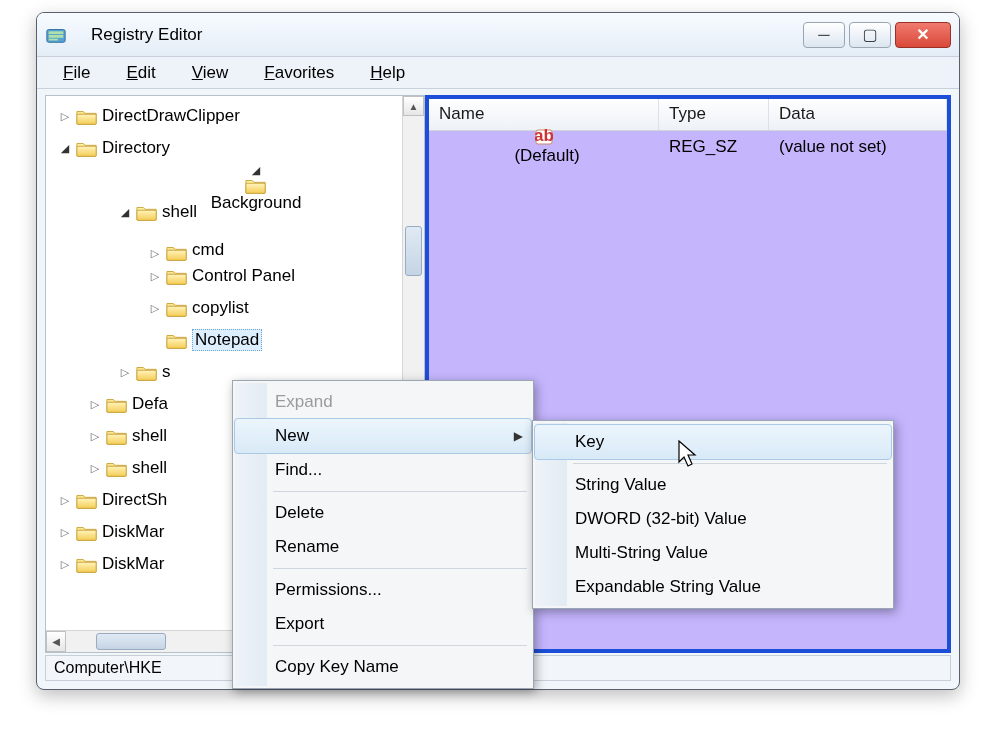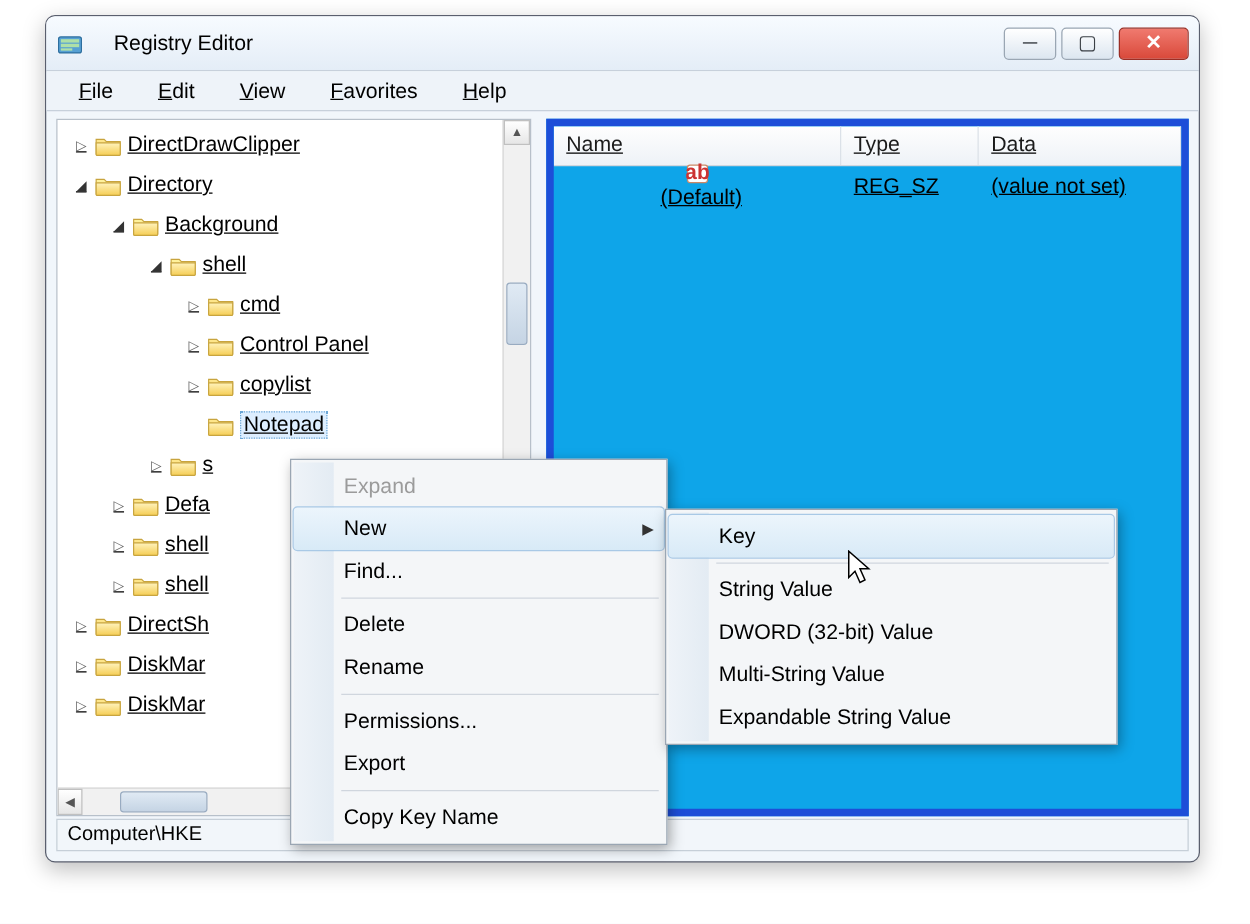--- a/index.html
+++ b/index.html
@@ -14,23 +14,23 @@
 .winbtn { width:42px; height:26px; border:1px solid #9aa6b3; border-radius:4px; background:linear-gradient(#fff,#dce6f0); display:flex; align-items:center; justify-content:center; color:#3a3f45; cursor:default; }
 .winbtn.close { width:56px; background:linear-gradient(#f07a6f,#d9493a); border-color:#9b2e25; color:#fff; font-weight:bold; font-size:16px; }
 .winbtn span { font-family:Arial,sans-serif; font-size:16px; line-height:1; }
 
 
 .menubar { height:32px; background:#eef3f9; display:flex; align-items:center; padding:0 6px; gap:8px; border-bottom:1px solid #c7d0db; }
 .menubar .menu-item { padding:2px 8px; cursor:default;margin-left:12px; }
 .menubar .menu-item u { text-decoration:underline; }
 
 
-.client { position:absolute; left:8px; right:8px; top:82px; bottom:36px; display:flex; gap:12px;text-decoration:underline; }
+.client { position:absolute; left:8px; right:8px; top:82px; bottom:36px; display:flex; gap:0; }
 .treepane { width:380px; background:#fff; border:1px solid #b7c0ca; overflow:hidden; position:relative; }
-.detailpane { flex:1; background:#0ea5e9; border:6px solid #1d4ed8; overflow:hidden; }
+.detailpane { flex:1; background:#c4b5fd; border:4px solid #1d4ed8; overflow:hidden; }
 
 
 .tree { padding:4px 0 4px 4px; }
 .node { display:flex; align-items:center; height:32px; white-space:nowrap; }
 .expander { width:14px; height:14px; display:flex; align-items:center; justify-content:center; cursor:default; }
 .expander::before { content:"▷"; font-size:11px; color:#666; }
 .expander.open::before { content:"◢"; color:#333; }
 .expander.none::before { content:""; }
 .folder-icon { width:20px; height:16px; margin:0 6px 0 4px; }
 .node .label { color:#000; }
@@ -51,21 +51,21 @@
 
 .details-header { height:32px; display:flex; border-bottom:1px solid #d0d6de; background:linear-gradient(#fefefe,#eef2f7); }
 .details-header .col { padding:5px 10px; border-right:1px solid #dbe1e8; color:#1a1a1a; }
 .details-row { display:flex; align-items:center; height:32px; }
 .details-row .cell { padding:4px 10px;flex-direction:column; }
 
 
 .statusbar { position:absolute; left:8px; right:8px; bottom:8px; height:26px; background:#f2f6fa; border:1px solid #c6cfd8; padding:2px 8px; font-size:16px; display:flex; align-items:center; }
 
 
-.ctxmenu { position:absolute; background:#f4f6f8; border:1px solid #9aa6b3; box-shadow:2px 3px 10px rgba(0,0,0,0.35); padding:4px 2px; font-size:18px; }
+.ctxmenu { position:absolute; background:#f4f6f8; border:1px solid #9aa6b3; box-shadow:2px 3px 10px rgba(0,0,0,0.35); padding:4px 2px; font-size:18px;margin-top:13px; }
 .ctxmenu .gutter { position:absolute; left:2px; top:2px; bottom:2px; width:32px; background:linear-gradient(90deg,#eef3f8,#e3ebf3); }
 .ctxmenu .mrow { position:relative; display:flex; align-items:center; height:34px; padding:0 26px 0 40px; cursor:default; }
 .ctxmenu .mrow.disabled { color:#9b9b9b; }
 .ctxmenu .mrow.active { background:linear-gradient(#ecf5fc,#d8eaf7); outline:1px solid #a9c9e6; border-radius:3px; }
 .ctxmenu .msep { height:1px; margin:4px 4px 4px 38px; background:#d0d6de; }
 .ctxmenu .mrow .subarrow { position:absolute; right:8px; top:50%; transform:translateY(-50%); font-size:12px; color:#333; }
 
 
 .cursor { position:absolute; z-index:100; }
 
@@ -135,21 +135,21 @@
                 <path d="M1 6 L22 6 L22 16 Q22 17 21 17 L2 17 Q1 17 1 16 Z" fill="url(#g1)" stroke="#c8a43e"></path>
                 <defs>
                   <linearGradient id="g1" x1="0" y1="0" x2="0" y2="1">
                     <stop offset="0" stop-color="#fff3bd"></stop>
                     <stop offset="1" stop-color="#f5cd54"></stop>
                   </linearGradient>
                 </defs>
               </svg></span>
             <span class="label">Directory</span>
           </div>
-          <div class="node" style="padding-left: 38px;">
+          <div class="node" style="padding-left: 38px; flex-direction: column;">
             <span class="expander open"></span>
             <span class="folder-icon"><svg class="folder" viewBox="0 0 24 18">
                 <path d="M1 3 L8 3 L10 5 L22 5 L22 16 Q22 17 21 17 L2 17 Q1 17 1 16 Z" fill="#fef19c" stroke="#c8a43e"></path>
                 <path d="M1 6 L22 6 L22 16 Q22 17 21 17 L2 17 Q1 17 1 16 Z" fill="url(#g1)" stroke="#c8a43e"></path>
                 <defs>
                   <linearGradient id="g1" x1="0" y1="0" x2="0" y2="1">
                     <stop offset="0" stop-color="#fff3bd"></stop>
                     <stop offset="1" stop-color="#f5cd54"></stop>
                   </linearGradient>
                 </defs>
@@ -163,21 +163,21 @@
                 <path d="M1 6 L22 6 L22 16 Q22 17 21 17 L2 17 Q1 17 1 16 Z" fill="url(#g1)" stroke="#c8a43e"></path>
                 <defs>
                   <linearGradient id="g1" x1="0" y1="0" x2="0" y2="1">
                     <stop offset="0" stop-color="#fff3bd"></stop>
                     <stop offset="1" stop-color="#f5cd54"></stop>
                   </linearGradient>
                 </defs>
               </svg></span>
             <span class="label">shell</span>
           </div>
-          <div class="node" style="padding-left: 98px;">
+          <div class="node" style="padding-left: 98px; align-items: flex-end;">
             <span class="expander "></span>
             <span class="folder-icon"><svg class="folder" viewBox="0 0 24 18">
                 <path d="M1 3 L8 3 L10 5 L22 5 L22 16 Q22 17 21 17 L2 17 Q1 17 1 16 Z" fill="#fde58a" stroke="#c8a43e"></path>
                 <path d="M1 6 L22 6 L22 16 Q22 17 21 17 L2 17 Q1 17 1 16 Z" fill="url(#g1)" stroke="#c8a43e"></path>
                 <defs>
                   <linearGradient id="g1" x1="0" y1="0" x2="0" y2="1">
                     <stop offset="0" stop-color="#fff3bd"></stop>
                     <stop offset="1" stop-color="#f5cd54"></stop>
                   </linearGradient>
                 </defs>

